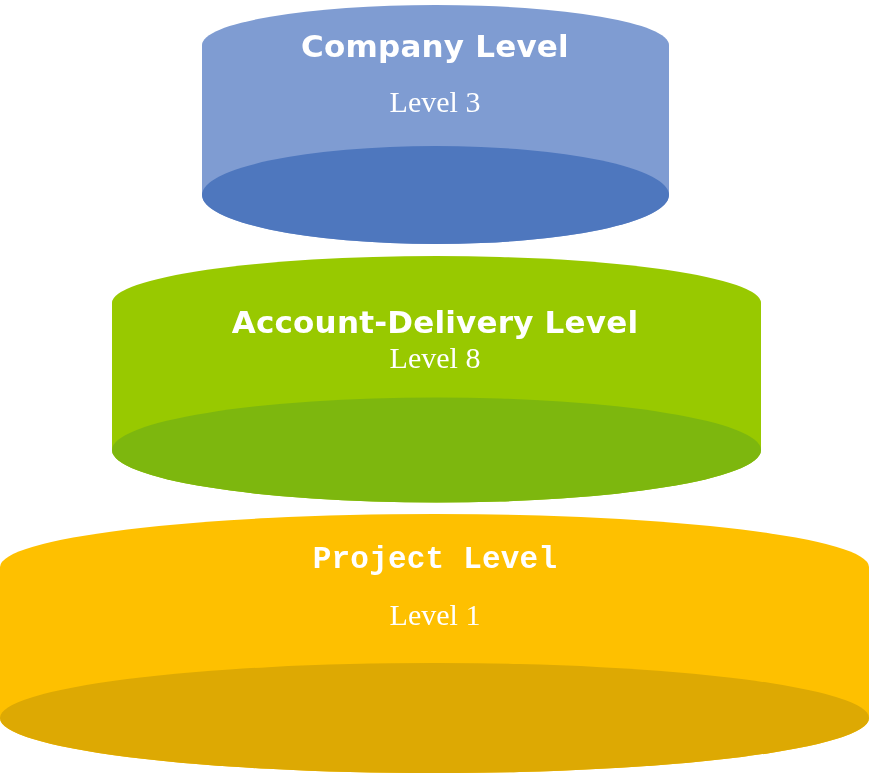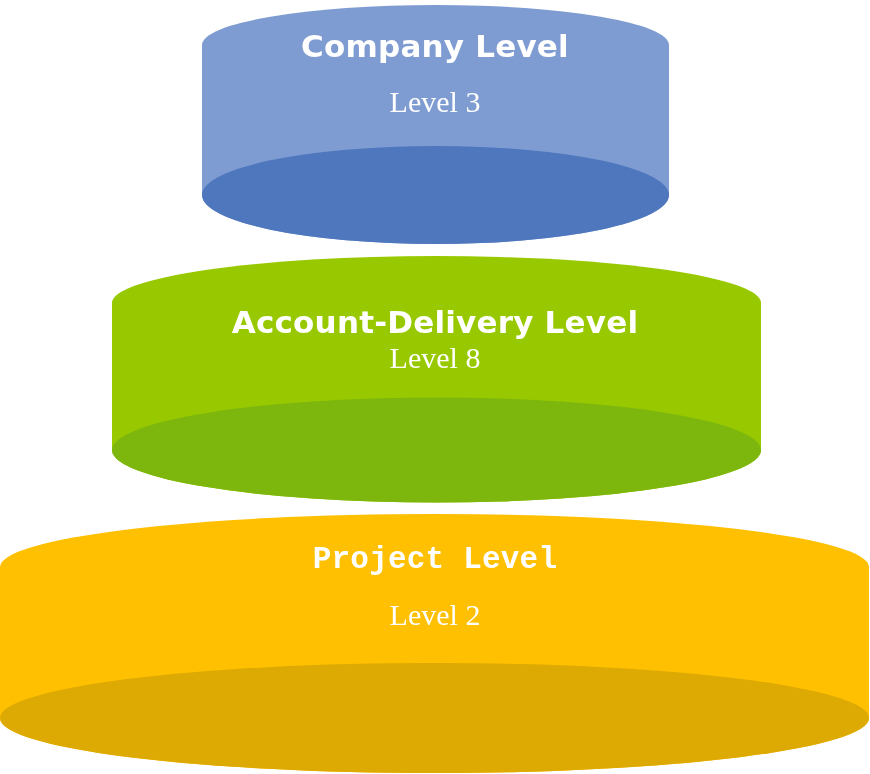--- a/index.html
+++ b/index.html
@@ -58,13 +58,13 @@
   </g>
 </svg>
 
 <div class="tier-label tier-title" style="top:28px;">Company Level</div>
 <div class="tier-label tier-sub" style="top:85px;">Level 3</div>
 
 <div class="tier-label tier-title" style="top:304px;">Account-Delivery Level</div>
 <div class="tier-label tier-sub" style="top:341px;">Level 8</div>
 
 <div class="tier-label tier-title" style="top:542px;font-family:Liberation Mono, monospace;">Project Level</div>
-<div class="tier-label tier-sub" style="top:598px;">Level 2</div>
+<div class="tier-label tier-sub" style="top:598px;">Level 1</div>
 
 </body></html>

